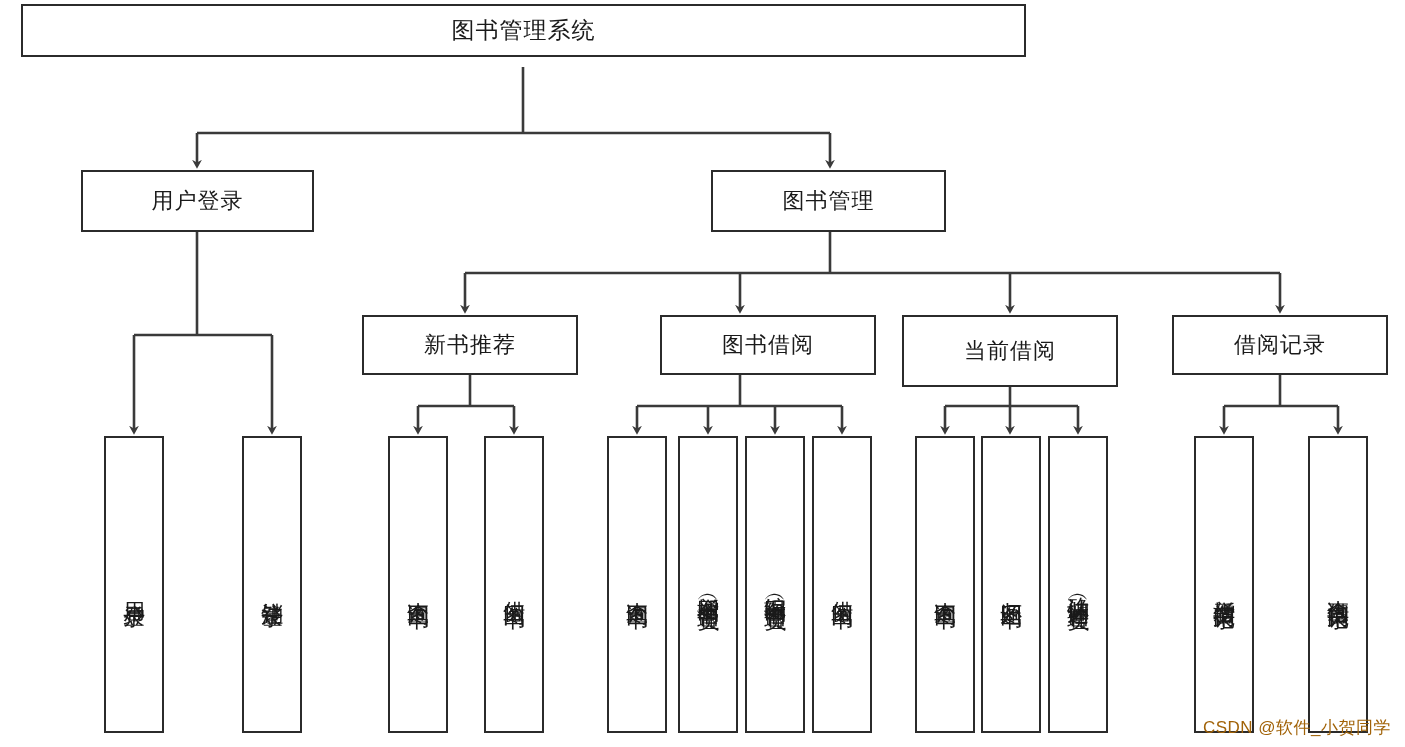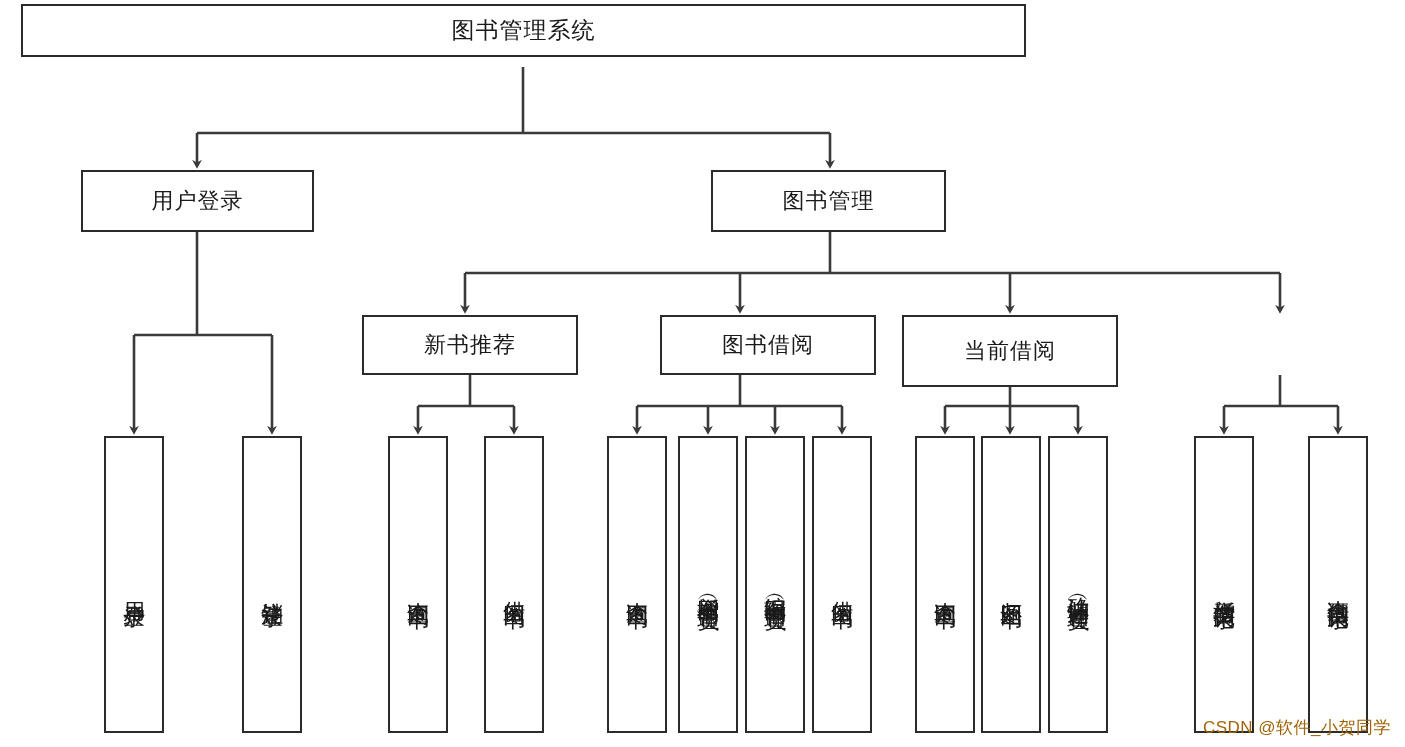--- a/index.html
+++ b/index.html
@@ -88,20 +88,23 @@
   </div>
 
   <div class="node h" style="left:632px;top:315px;width:216px;height:60px;margin-left:28px;">
     <span>图书借阅</span>
   </div>
 
   <div class="node h" style="left:902px;top:315px;width:216px;height:72px;">
     <span>当前借阅</span>
   </div>
 
+  <div class="node h" style="left:1172px;top:315px;width:216px;height:60px;">
+    <span>借阅记录</span>
+  </div>
 
   <div class="node v" style="left:104px;top:436px;width:60px;height:297px;">
     <span>用户登录</span>
   </div>
 
   <div class="node v" style="left:242px;top:436px;width:60px;height:297px;">
     <span>注销登录</span>
   </div>
 
   <div class="node v" style="left:388px;top:436px;width:60px;height:297px;">

